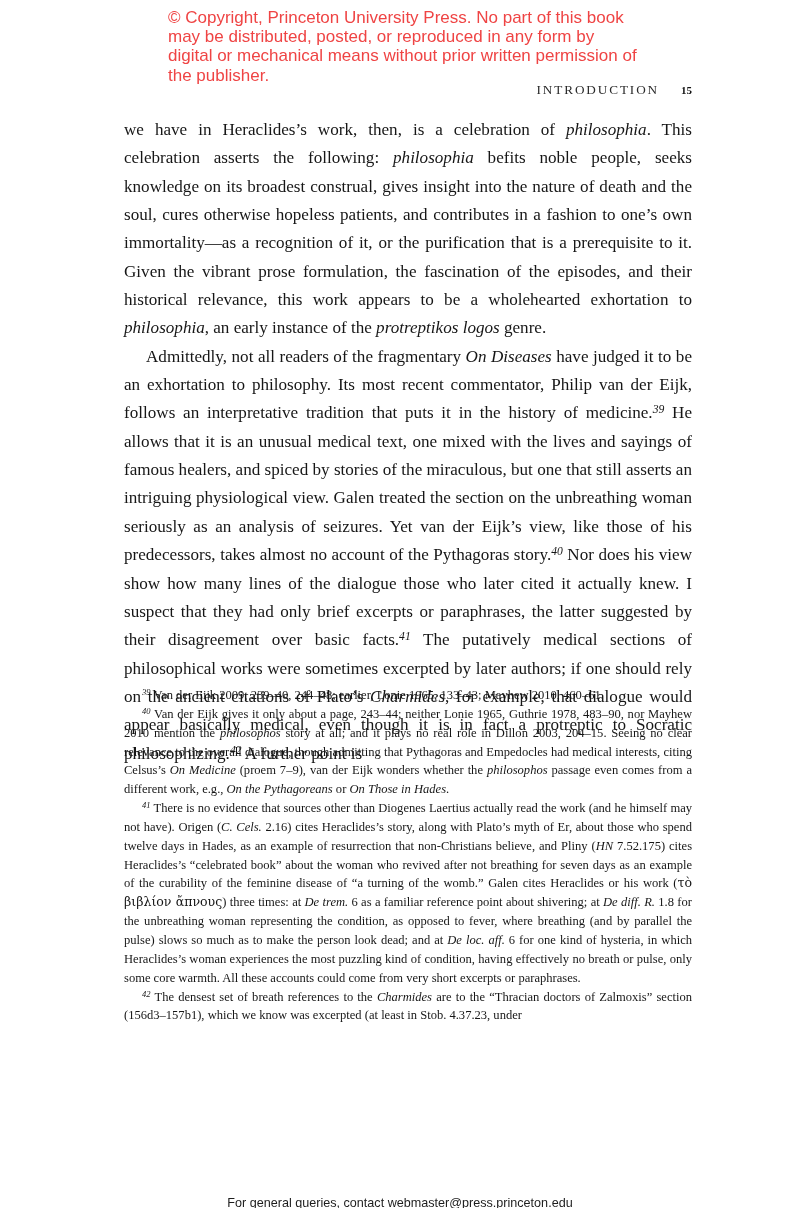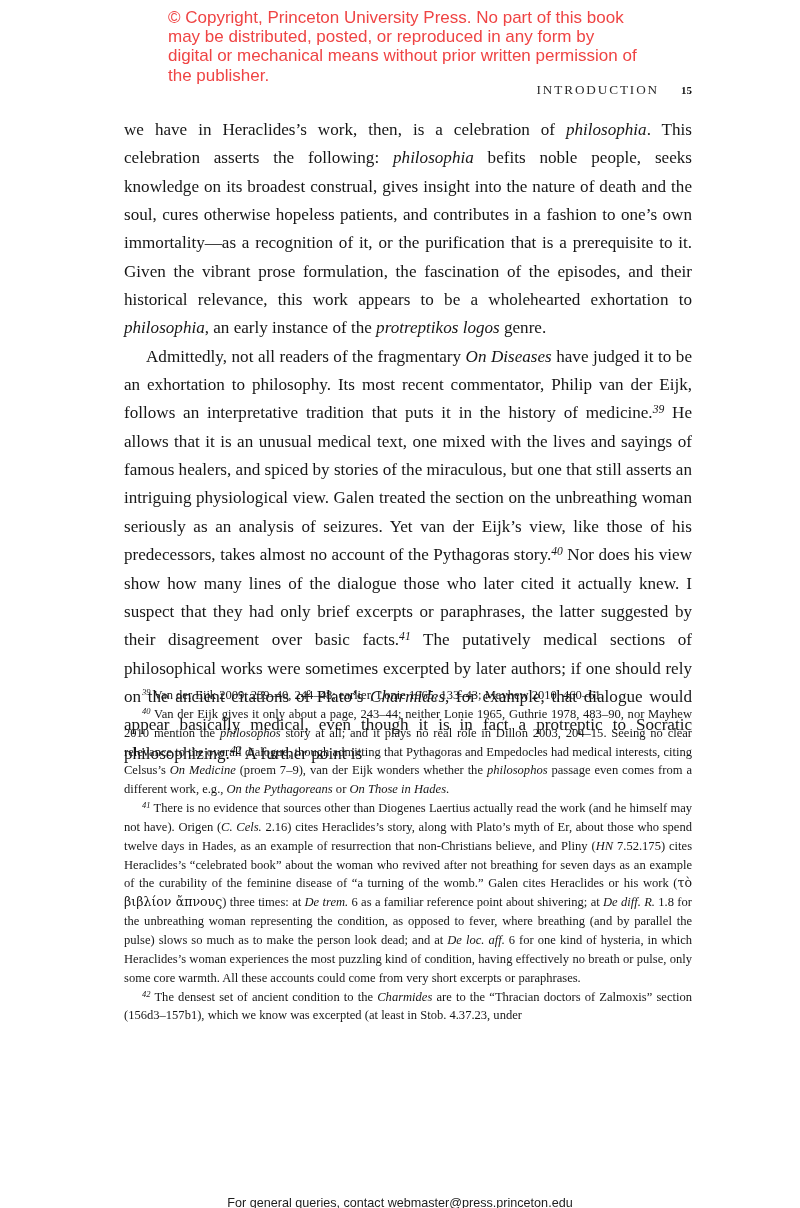--- a/index.html
+++ b/index.html
@@ -133,19 +133,19 @@
   </div>
 
   <div class="notes">
 
     <p class="note"><sup>39</sup><span> Van der Eijk 2009, 239–40, 244–48; earlier, Lonie 1965, 133–43; Mayhew 2010, 460–61.</span></p>
 
     <p class="note"><sup>40</sup><span> Van der Eijk gives it only about a page, 243–44; neither Lonie 1965, Guthrie 1978, 483–90, nor Mayhew 2010 mention the </span><i>philosophos</i><span> story at all; and it plays no real role in Dillon 2003, 204–15. Seeing no clear relevance to the overall dialogue, though admitting that Pythagoras and Empedocles had medical interests, citing Celsus’s </span><i>On Medicine</i><span> (proem 7–9), van der Eijk wonders whether the </span><i>philosophos</i><span> passage even comes from a different work, e.g., </span><i>On the Pythagoreans</i><span> or </span><i>On Those in Hades</i><span>.</span></p>
 
     <p class="note"><sup>41</sup><span> There is no evidence that sources other than Diogenes Laertius actually read the work (and he himself may not have). Origen (</span><i>C. Cels.</i><span> 2.16) cites Heraclides’s story, along with Plato’s myth of Er, about those who spend twelve days in Hades, as an example of resurrection that non-Christians believe, and Pliny (</span><i>HN</i><span> 7.52.175) cites Heraclides’s “celebrated book” about the woman who revived after not breathing for seven days as an example of the curability of the feminine disease of “a turning of the womb.” Galen cites Heraclides or his work (</span><span class="greek">τὸ βιβλίον ἄπνους</span><span>) three times: at </span><i>De trem.</i><span> 6 as a familiar reference point about shivering; at </span><i>De diff. R.</i><span> 1.8 for the unbreathing woman representing the condition, as opposed to fever, where breathing (and by parallel the pulse) slows so much as to make the person look dead; and at </span><i>De loc. aff.</i><span> 6 for one kind of hysteria, in which Heraclides’s woman experiences the most puzzling kind of condition, having effectively no breath or pulse, only some core warmth. All these accounts could come from very short excerpts or paraphrases.</span></p>
 
-    <p class="note"><sup>42</sup><span> The densest set of ancient condition to the </span><i>Charmides</i><span> are to the “Thracian doctors of Zalmoxis” section (156d3–157b1), which we know was excerpted (at least in Stob. 4.37.23, under</span></p>
+    <p class="note"><sup>42</sup><span> The densest set of breath references to the </span><i>Charmides</i><span> are to the “Thracian doctors of Zalmoxis” section (156d3–157b1), which we know was excerpted (at least in Stob. 4.37.23, under</span></p>
 
   </div>
 
   <div class="footer">For general queries, contact webmaster@press.princeton.edu</div>
 
 </div>
 
 </body></html>

